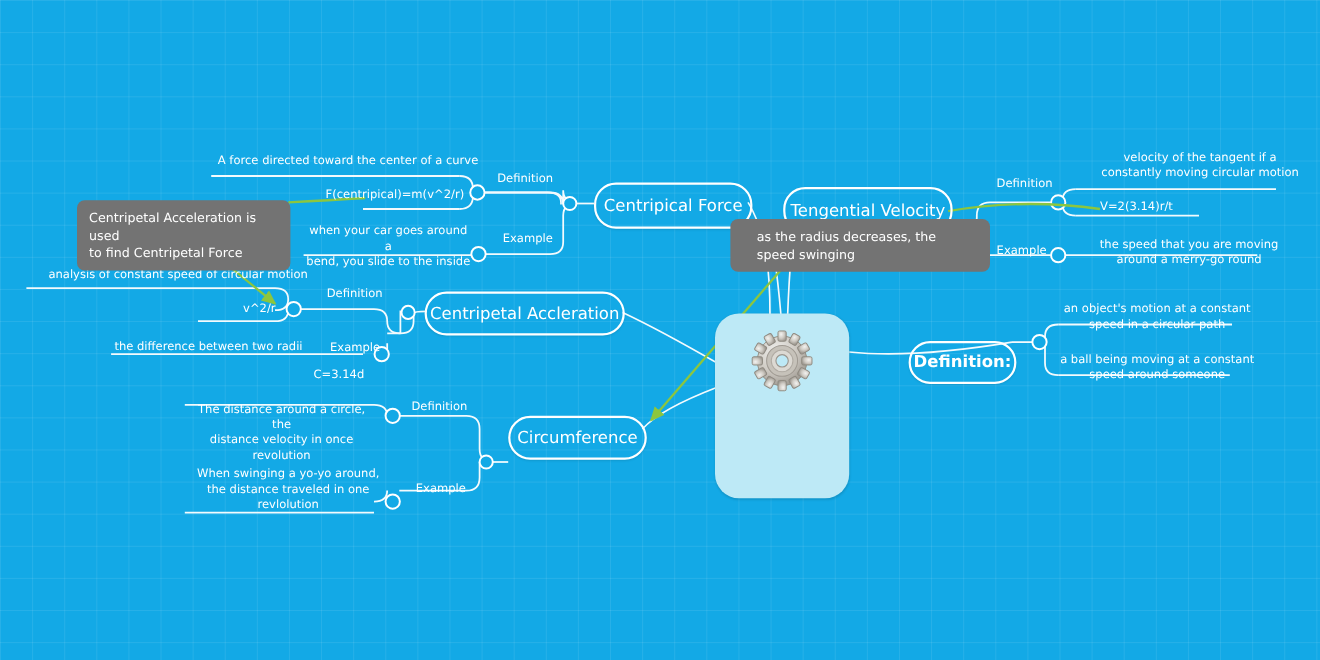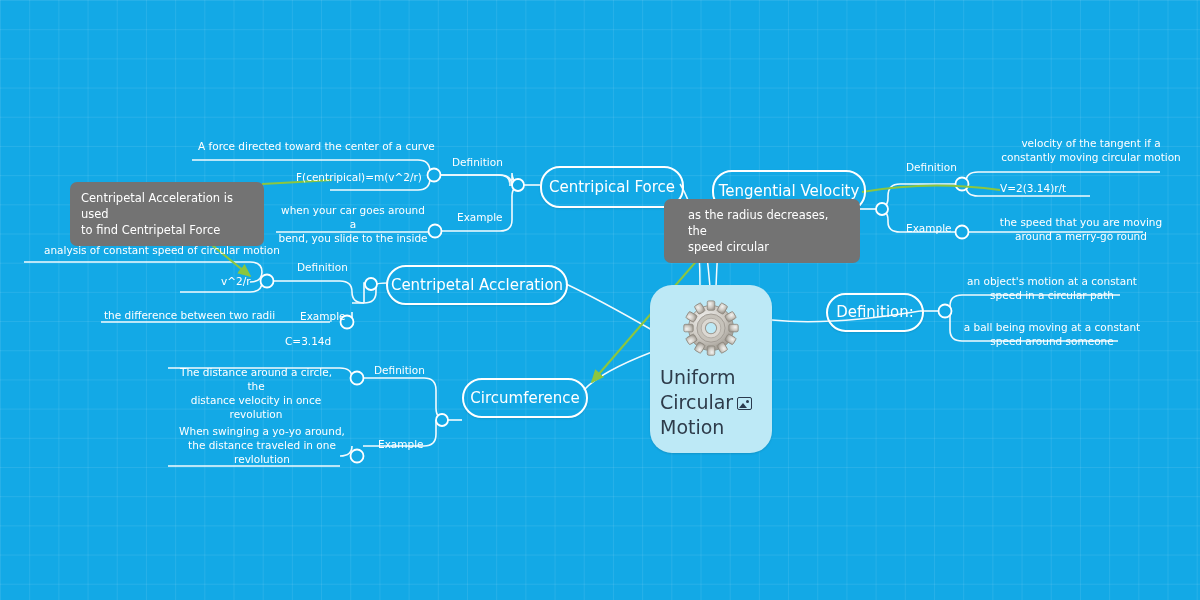--- a/index.html
+++ b/index.html
@@ -202,44 +202,39 @@
           <rect x="-4" y="-29" width="8" height="10" rx="1.6" transform="rotate(270)"></rect>
           <rect x="-4" y="-29" width="8" height="10" rx="1.6" transform="rotate(300)"></rect>
           <rect x="-4" y="-29" width="8" height="10" rx="1.6" transform="rotate(330)"></rect>
         </g>
       </g>
       <circle r="15" fill="#c6c2ba" stroke="#a09b93" stroke-width="1"></circle>
       <circle r="10.5" fill="#dcd9d3" stroke="#b0aba3" stroke-width="1"></circle>
       <circle r="6" fill="#bde9f6" stroke="#9b968e" stroke-width="1.1"></circle>
     </g>
   </svg>
-  <div class="ctext">
-    <div>Uniform</div>
-    <div><span>Circular</span><span class="attach"></span></div>
-    <div>Motion</div>
-  </div>
 </div>
 
 <div class="pill" style="left:540px;top:166px;width:140px;height:38px;">
   <span>Centripical Force</span>
 </div>
 
 <div class="pill" style="left:712px;top:170px;width:150px;height:38px;">
   <span>Tengential Velocity</span>
 </div>
 
 <div class="pill" style="left:386px;top:265px;width:178px;height:36px;">
   <span>Centripetal Accleration</span>
 </div>
 
 <div class="pill" style="left:462px;top:378px;width:122px;height:36px;text-align:center;">
   <span>Circumference</span>
 </div>
 
-<div class="pill" style="left:826px;top:293px;width:94px;height:35px;">
+<div class="pill" style="left:826px;top:310px;width:94px;height:35px;font-weight:bold;">
   <span>Definition:</span>
 </div>
 
 <div class="lbl" style="left:452px;top:156px;">Definition</div>
 <div class="lbl" style="left:457px;top:211px;">Example</div>
 
 <div class="lbl" style="left:906px;top:161px;">Definition</div>
 <div class="lbl" style="left:906px;top:222px;">Example</div>
 
 <div class="lbl" style="left:297px;top:261px;">Definition</div>
@@ -274,16 +269,16 @@
 <div class="leaf" style="left:962px;top:274px;width:180px;white-space:pre-line;">an object's motion at a constant
 speed in a circular path</div>
 <div class="leaf" style="left:962px;top:320px;width:180px;white-space:pre-line;">a ball being moving at a constant
 speed around someone</div>
 
 <div class="green-box" style="left:70px;top:182px;width:194px;">
   <div>Centripetal Acceleration is used</div>
   <div>to find Centripetal Force</div>
 </div>
 
-<div class="green-box" style="left:664px;top:199px;width:196px;padding-left:24px;">
+<div class="green-box" style="left:664px;top:199px;width:236px;padding-left:24px;">
   <div>as the radius decreases, the</div>
-  <div>speed circular</div>
+  <div>speed swinging</div>
 </div>
 
 </body></html>

